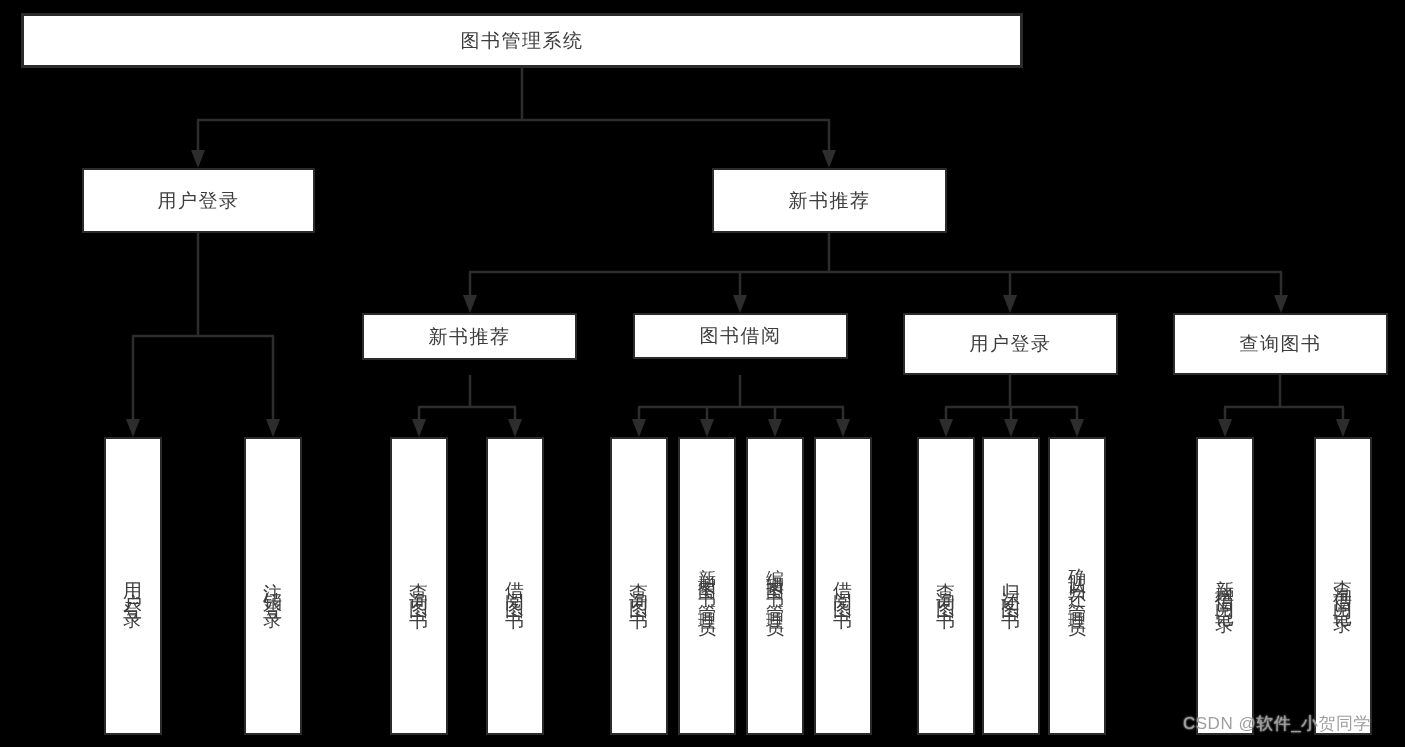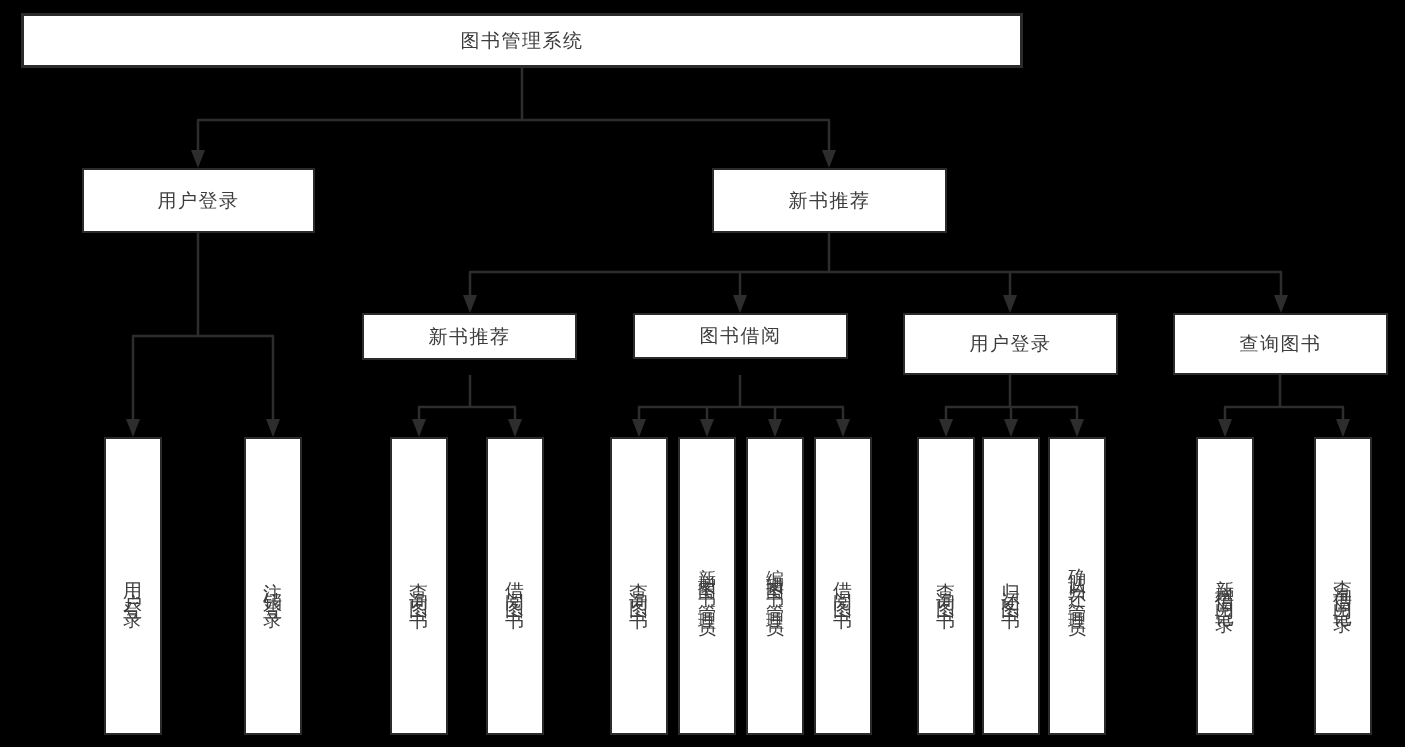--- a/index.html
+++ b/index.html
@@ -126,14 +126,15 @@
     <span class="vt long">确认归还（管理员）</span>
   </div>
 
   <div class="box v" style="left:1196px">
     <span class="vt len6">新增借阅记录</span>
   </div>
   <div class="box v" style="left:1314px">
     <span class="vt len6">查询借阅记录</span>
   </div>
 
+  <div class="watermark">CSDN @软件_小贺同学</div>
 
 </div>
 
 </body></html>

